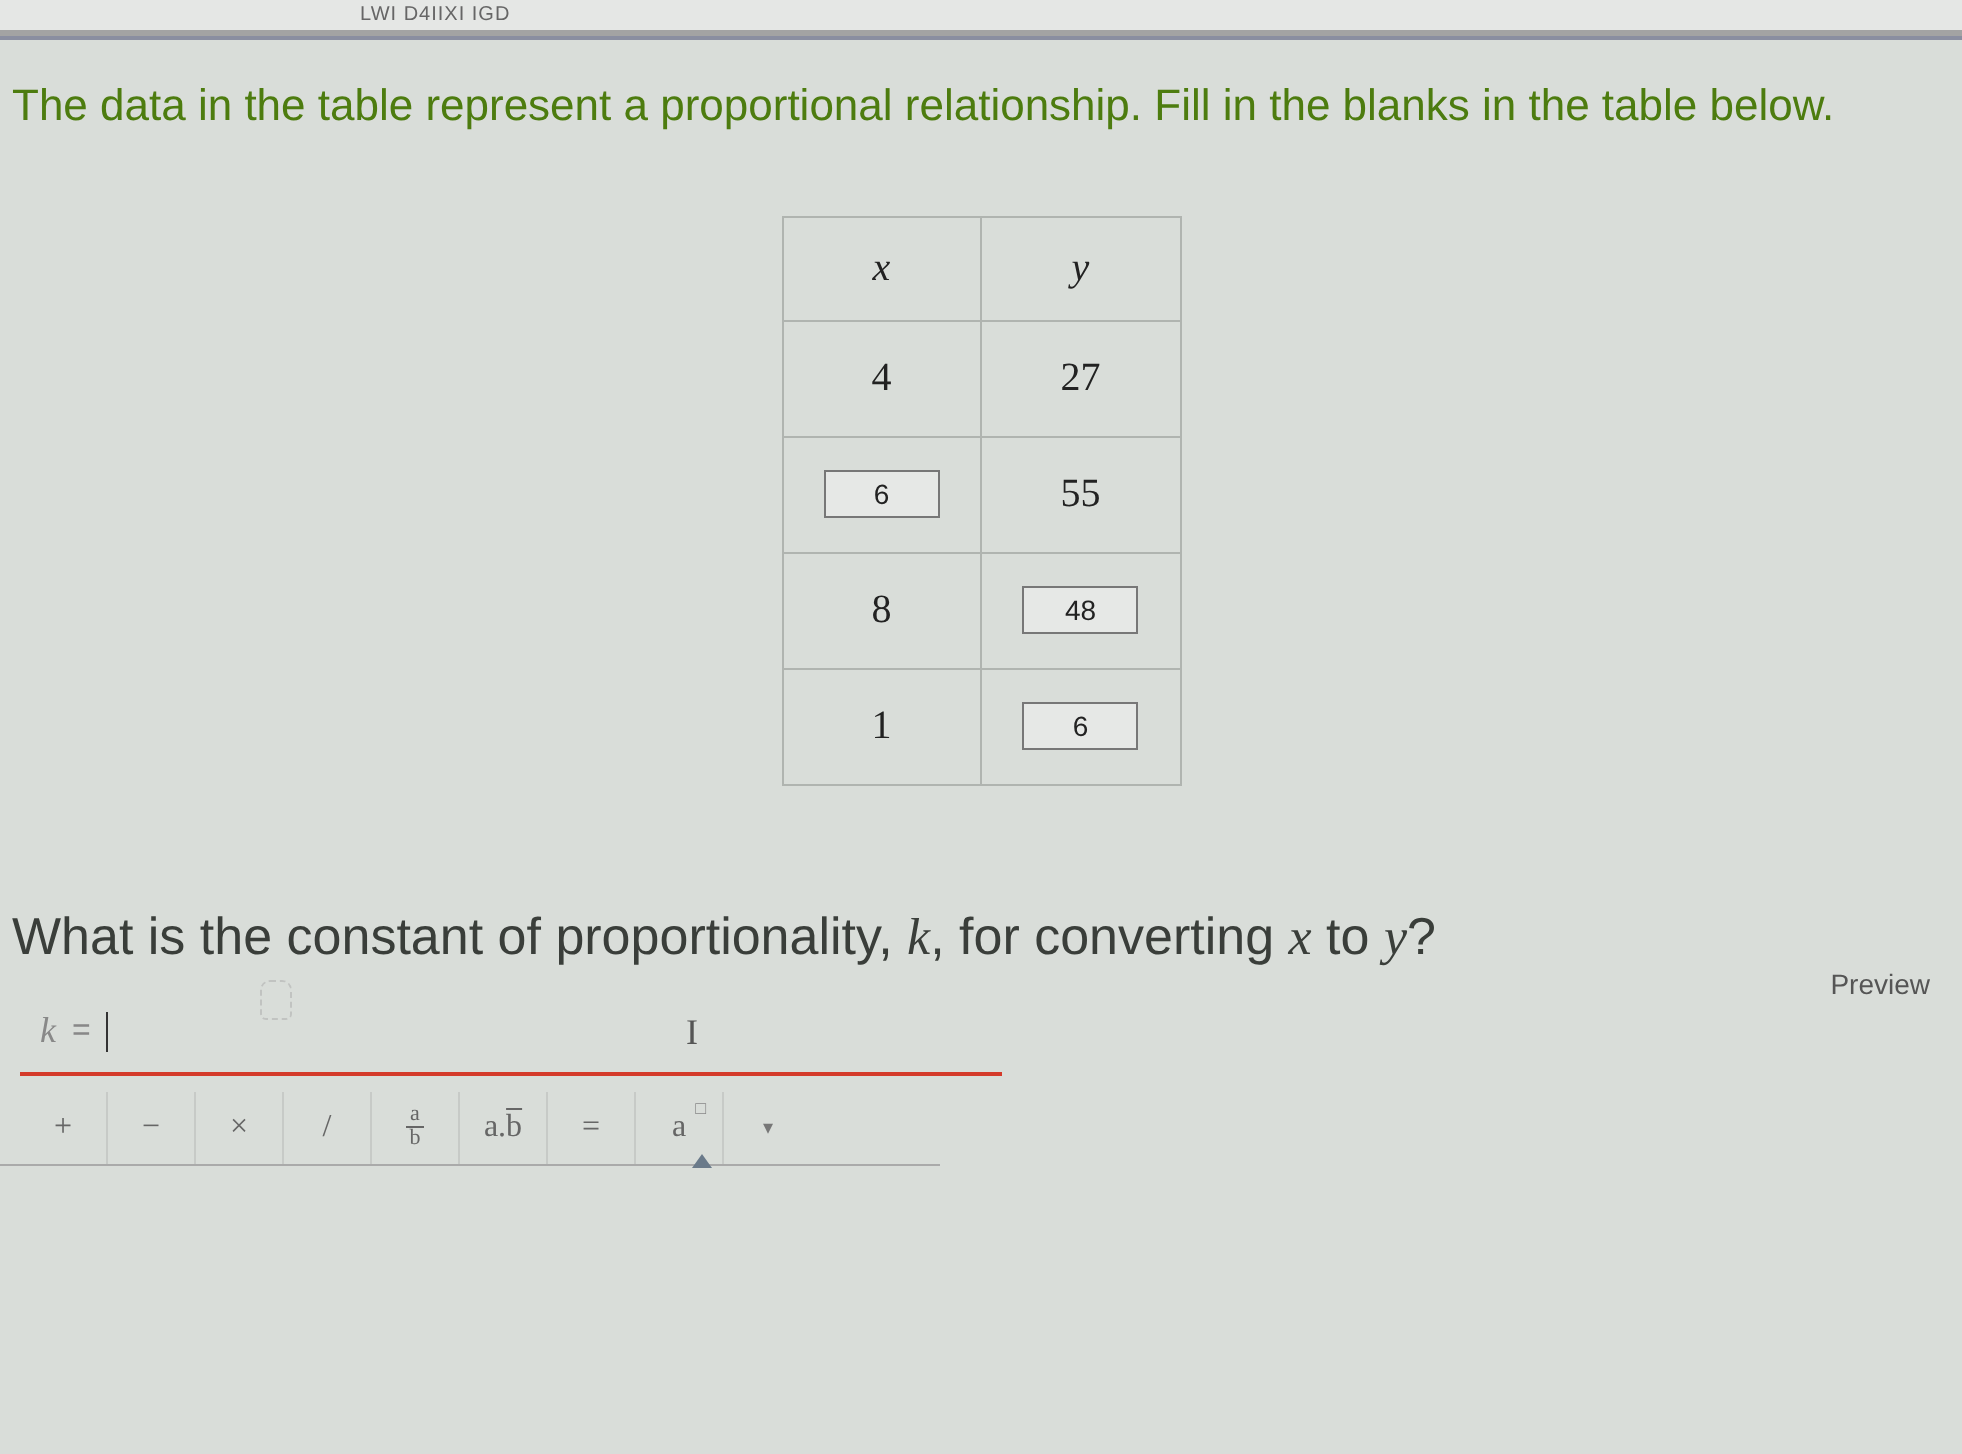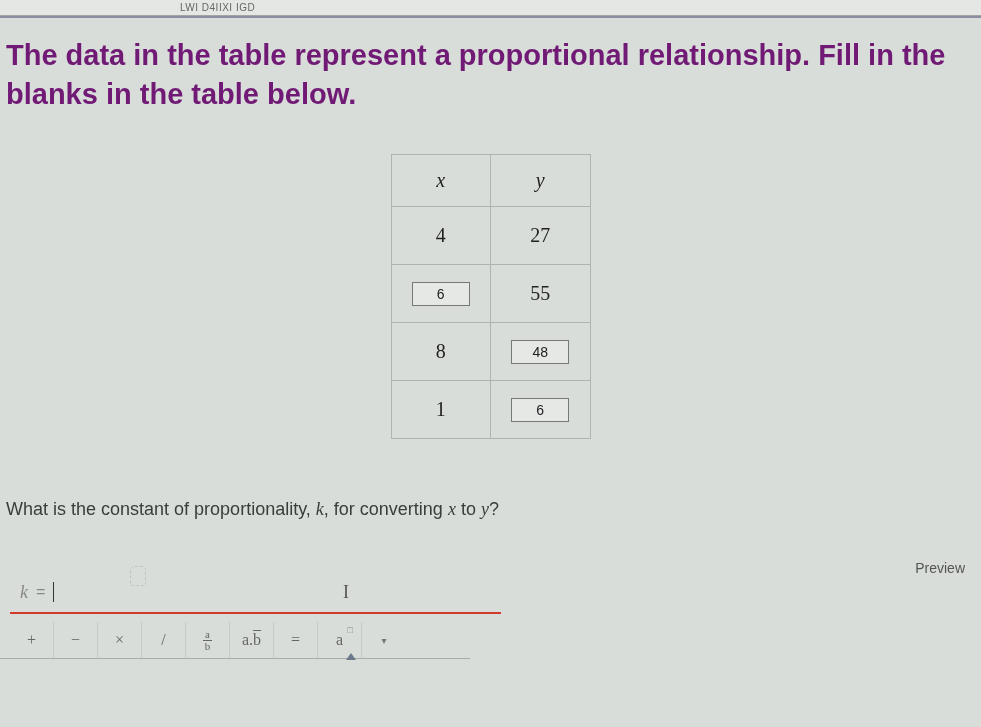--- a/index.html
+++ b/index.html
@@ -10,32 +10,32 @@
       font-family: Arial, sans-serif;
       color: #333;
       position: relative;
       overflow: hidden;
     }
     .url-fragment {
       font-size: 10px;
       color: #666;
       padding: 2px 0 2px 180px;
       background: #e5e7e5;
-      border-bottom: 1px solid #a3a3a3;
+      border-bottom: 3px solid #a3a3a3;
       letter-spacing: 0.5px;
     }
     .hr-top {
       border: none;
       border-top: 2px solid #8a8ea0;
       margin-bottom: 8px;
     }
     .question-text {
-      font-size: 29px;
-      font-weight: bold;
-      color: #701a75;
+      font-size: 22px;
+      font-weight: normal;
+      color: #4d7c0f;
       padding: 10px 14px 0 6px;
       line-height: 1.35;
     }
     .table-wrap {
       margin: 40px auto 0 auto;
       width: 200px;
     }
     table.data {
       border-collapse: collapse;
       width: 100%;
@@ -65,27 +65,26 @@
       height: 24px;
       border: 1px solid #777;
       background: #e6e8e6;
       font-family: Arial, sans-serif;
       font-size: 14px;
       text-align: center;
       color: #222;
       padding: 2px;
     }
     .q2 {
-      font-size: 18px;
+      font-size: 26px;
       color: #3a3e3a;
       padding: 60px 14px 0 6px;
     }
     .q2 .mi { font-family: "Times New Roman", serif; font-style: italic; }
     .answer-area {
-      margin-top: 40px;
       position: relative;
     }
     .preview {
       position: absolute;
       right: 16px;
       top: 0;
       font-size: 14px;
       color: #555;
     }
     .k-row {

